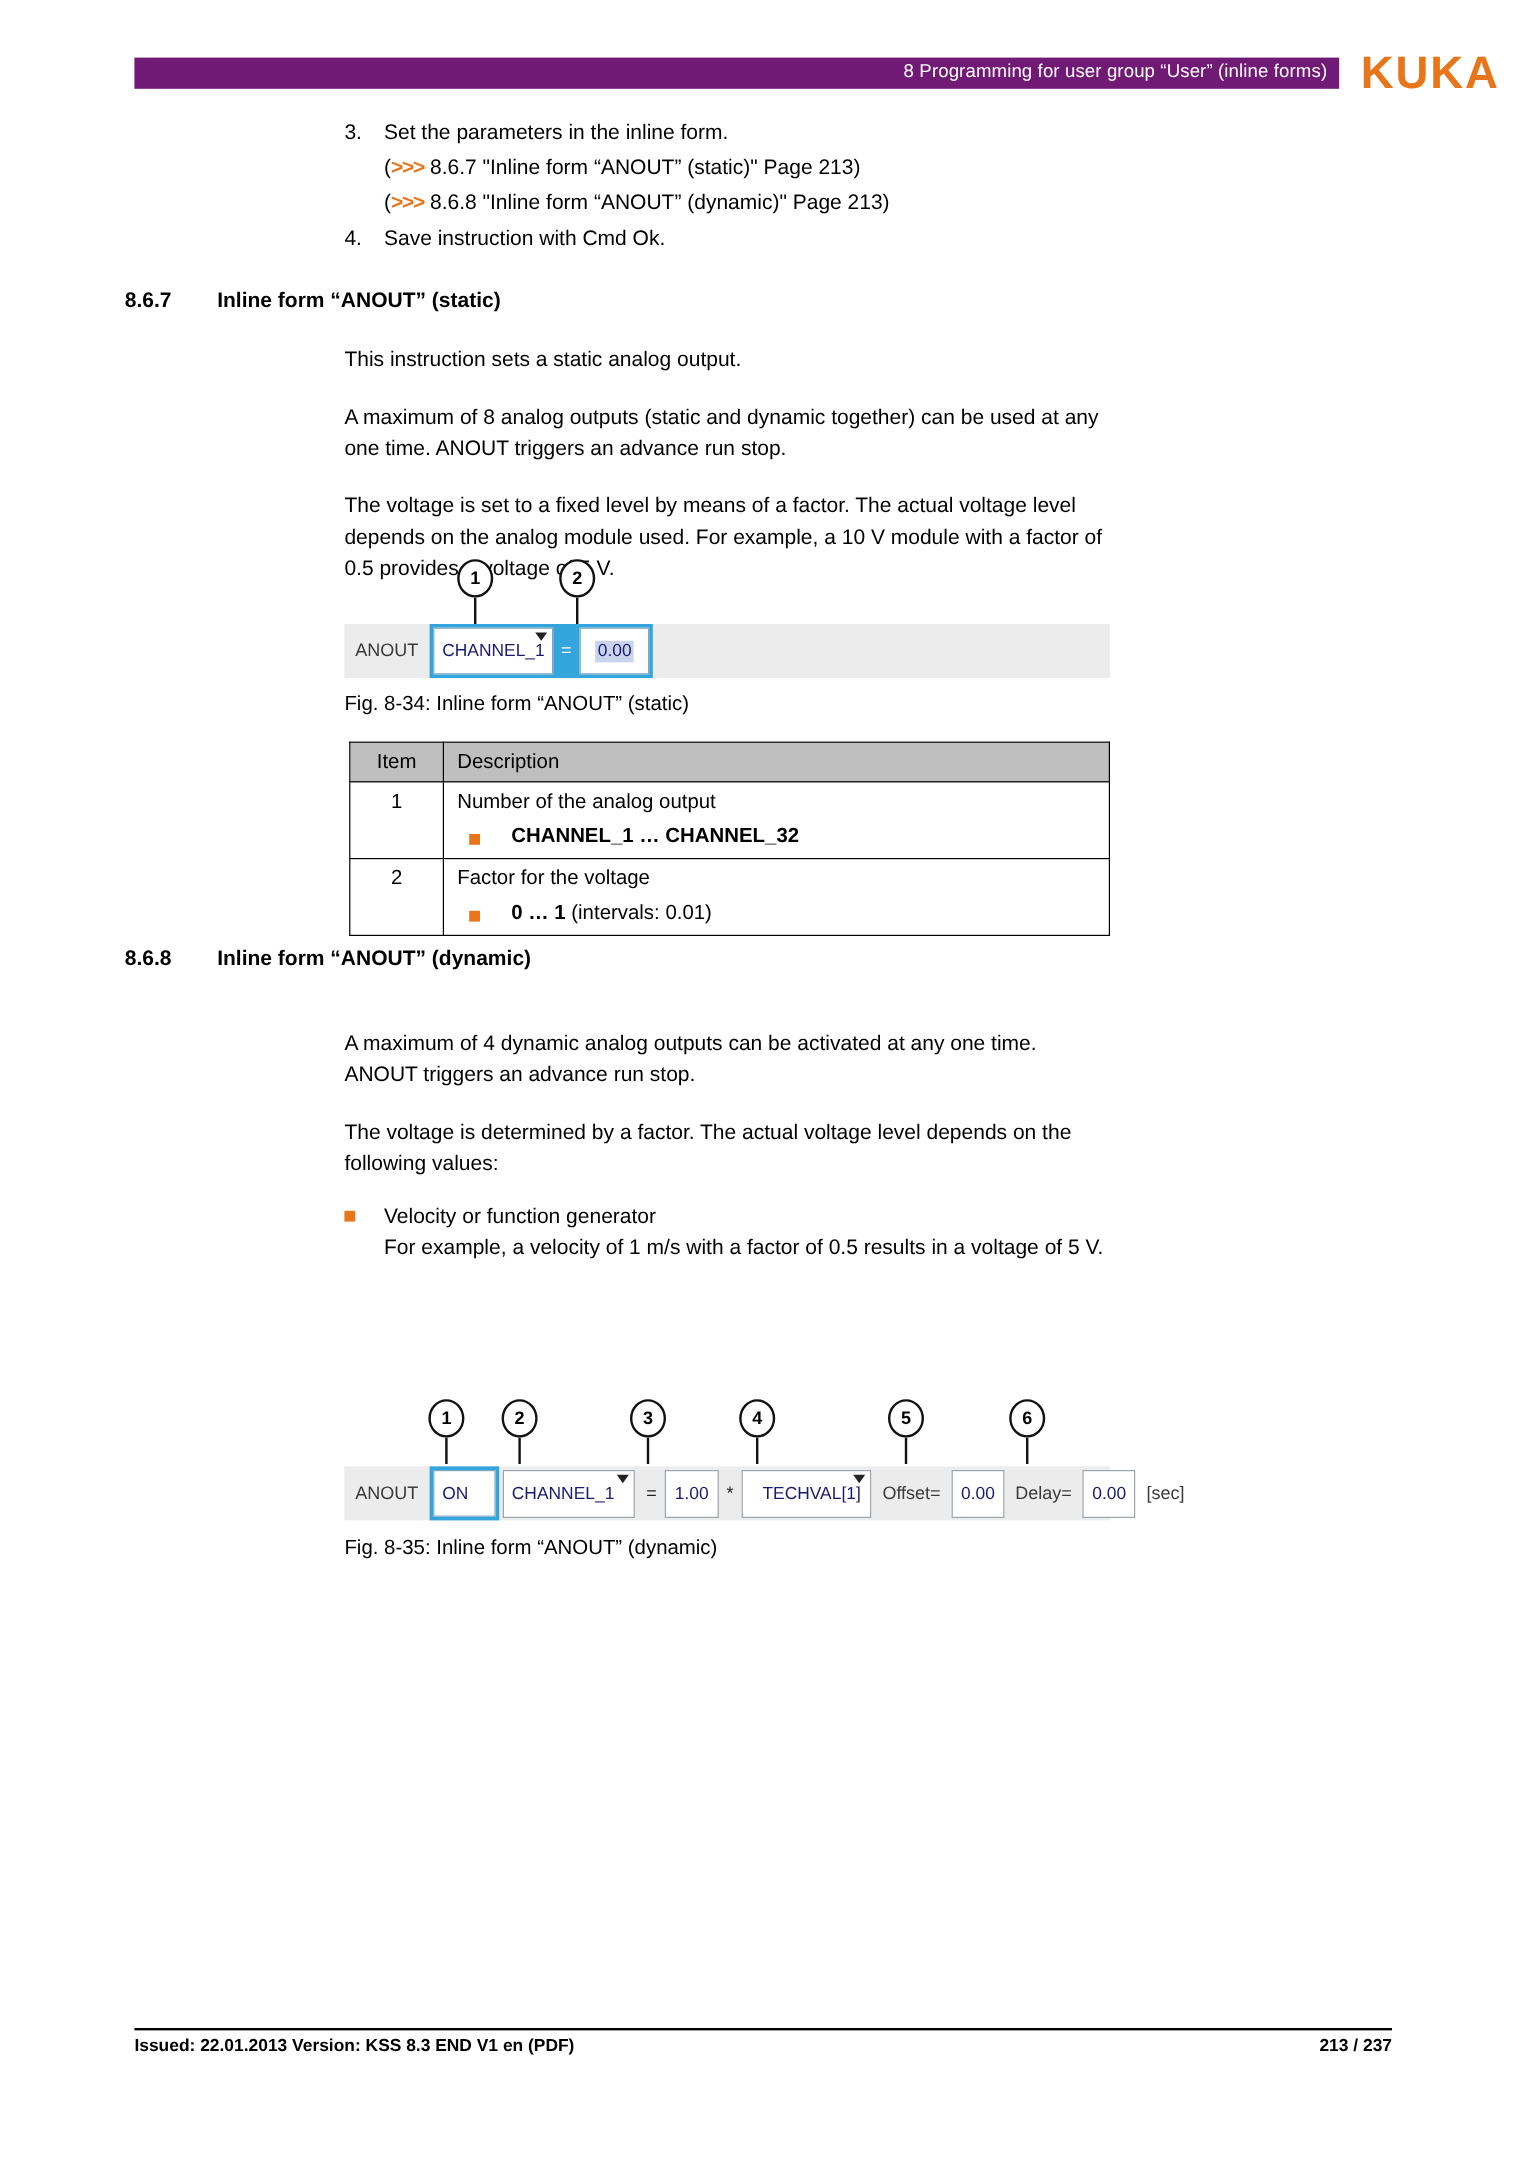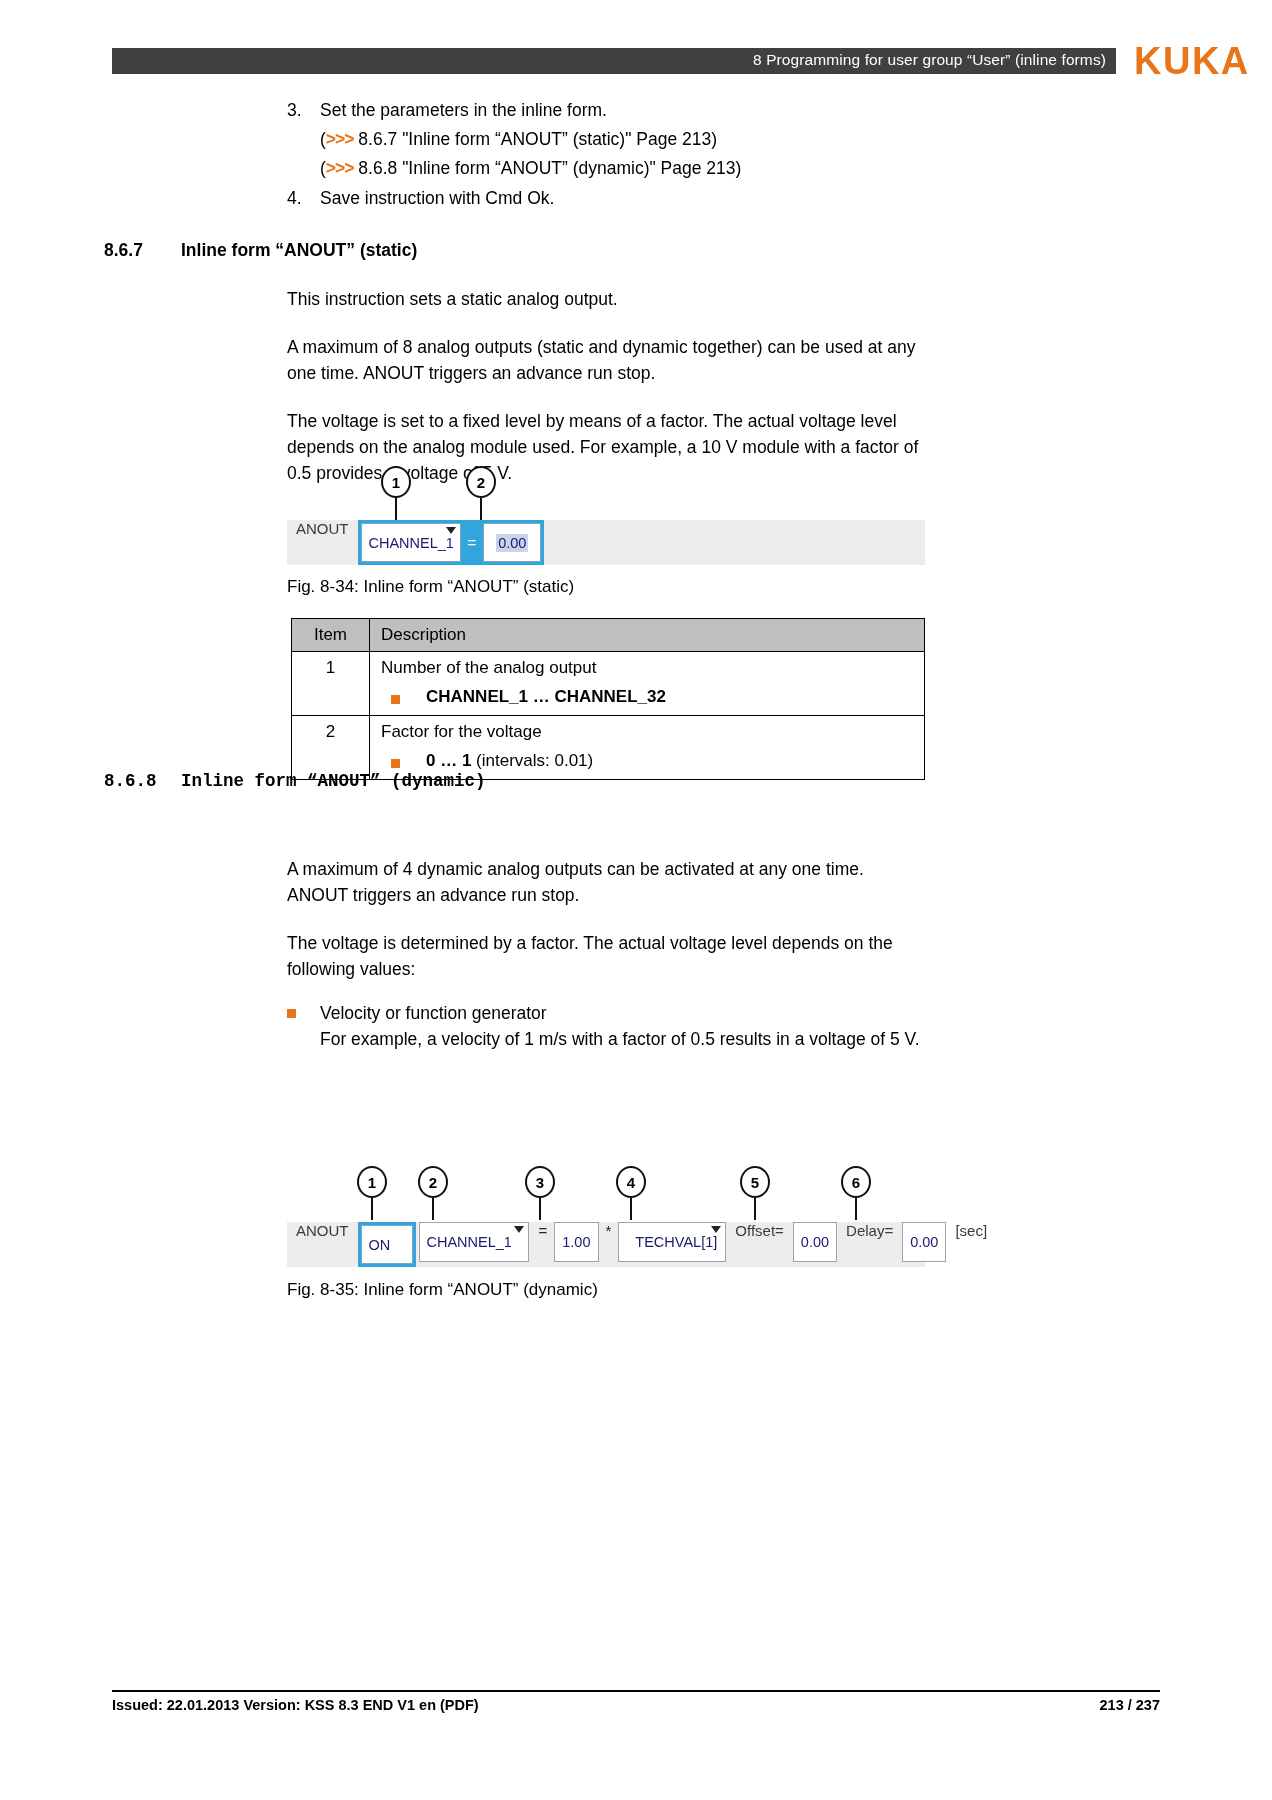--- a/index.html
+++ b/index.html
@@ -11,21 +11,21 @@
     color:#000000;
     position:relative;
     overflow:hidden;
   }
   .page { position:relative; width:1272px; height:1800px; }
 
   
   .header { position:absolute; left:0; top:48px; width:1272px; height:34px; }
   .header-bar {
     position:absolute; left:112px; top:0; width:1004px; height:26px;
-    background:#404040;
+    background:#701a75;
   }
   .header-title {
     position:absolute; right:10px; top:3px;
     font-size:15.5px; color:#ffffff; letter-spacing:0.1px;
     white-space:nowrap;
   }
   .kuka-logo {
     position:absolute; left:1134px; top:-8px;
     font-size:38px; font-weight:bold; color:#E8751A;
     letter-spacing:1.5px; font-family:"Liberation Sans", sans-serif;
@@ -74,21 +74,21 @@
   .callout {
     position:absolute; width:30px; height:32px; border:2px solid #111;
     border-radius:50%; background:#fff;
     font-size:15px; font-weight:bold; text-align:center; line-height:29px;
   }
   .leader { position:absolute; width:2px; background:#111; }
 
   
   .ilf {
     position:absolute; background:#ECECEC;
-    display:flex; align-items:flex-start; height:45px;
+    display:flex; align-items:center; height:45px;
   }
   .ilf .lbl {
     font-size:15px; color:#3A3A3A; padding:0 9px; white-space:nowrap;
     font-family:"Liberation Sans", sans-serif;
   }
   .ilf .op { font-size:15px; color:#222; padding:0 7px; }
   .fld {
     background:#ffffff; border:1px solid #9AA4AE;
     height:38px; display:flex; align-items:center;
     padding:0 7px; font-size:14.5px; color:#1a1a1a;
@@ -222,21 +222,21 @@
           <span>Factor for the voltage</span>
           <div class="cellbul">
             <span class="bullet"></span>
             <span class="btxt"><span>0 … 1</span><span class="reg"> (intervals: 0.01)</span></span>
           </div>
         </td>
       </tr>
     </tbody>
   </table>
 
-  <h3 class="sec" style="top:771px;font-family:Liberation Mono, monospace;">
+  <h3 class="sec" style="top:788px;">
     <span class="num">8.6.8</span><span>Inline form “ANOUT” (dynamic)</span>
   </h3>
 
   <div class="body-col" style="top:856px;">
     <p class="para">A maximum of 4 dynamic analog outputs can be activated at any one time. ANOUT triggers an advance run stop.</p>
     <p class="para">The voltage is determined by a factor. The actual voltage level depends on the following values:</p>
   </div>
 
   <div class="blist" style="top:1000px;">
     <div class="bitem">

